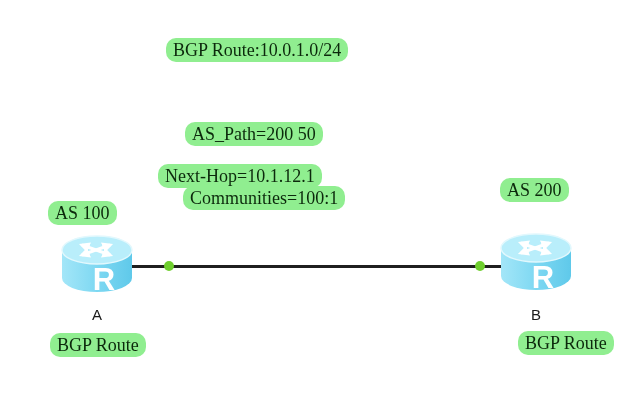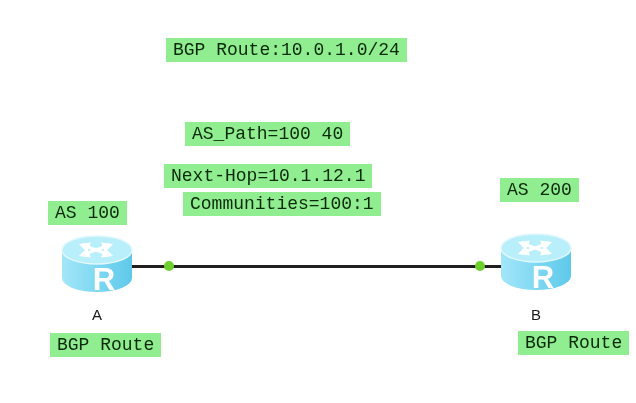--- a/index.html
+++ b/index.html
@@ -2,24 +2,24 @@
 <html><head>
 <meta charset="utf-8">
 <style>
   html,body{margin:0;padding:0;background:#fff;}
   .canvas{
     position:relative;width:636px;height:403px;background:#ffffff;
     overflow:hidden;font-family:"Liberation Sans",sans-serif;
   }
   .note{
     position:absolute;
-    font-family:Liberation Mono, monospace;
+    font-family:Liberation Serif, serif;
     font-size:18px;line-height:24px;
     background:#90EE90;color:#0C290C;
-    padding:0 7px;white-space:nowrap;
+    padding:0 7px;white-space:nowrap;border-radius:10px;
   }
   .link-line{
     position:absolute;left:130px;top:265px;width:372px;height:3px;
     background:#1F1F1F;
   }
   .port-dot{
     position:absolute;width:10px;height:10px;border-radius:50%;
     background:#6FCE2E;top:261px;
   }
   .port-dot.a{left:164px;}
@@ -30,34 +30,34 @@
   .dev-name{
     position:absolute;width:76px;top:306px;text-align:center;
     font-size:15px;line-height:17px;color:#1A1A1A;
     font-family:"Liberation Sans",sans-serif;
   }
   .dev-name.a{left:59px;}
   .dev-name.b{left:498px;}
   .n-route{left:166px;top:38px;}
   .n-origin{left:196px;top:87px;}
   .n-aspath{left:185px;top:122px;}
-  .n-nexthop{left:164px;top:164px;}
-  .n-comm{left:183px;top:192px;}
+  .n-nexthop{left:158px;top:164px;}
+  .n-comm{left:183px;top:186px;}
   .n-asA{left:48px;top:201px;}
   .n-asB{left:500px;top:178px;}
   .n-bgpA{left:50px;top:333px;}
   .n-bgpB{left:518px;top:331px;}
 </style>
 </head>
 <body>
 
 <div class="canvas">
 
   <div class="note n-route">BGP Route:10.0.1.0/24</div>
-  <div class="note n-aspath">AS_Path=100 40</div>
+  <div class="note n-aspath">AS_Path=200 50</div>
   <div class="note n-nexthop">Next-Hop=10.1.12.1</div>
   <div class="note n-comm">Communities=100:1</div>
 
   <div class="note n-asA">AS 100</div>
   <div class="note n-asB">AS 200</div>
 
   <div class="link-line"></div>
   <div class="port-dot a"></div>
   <div class="port-dot b"></div>
 

